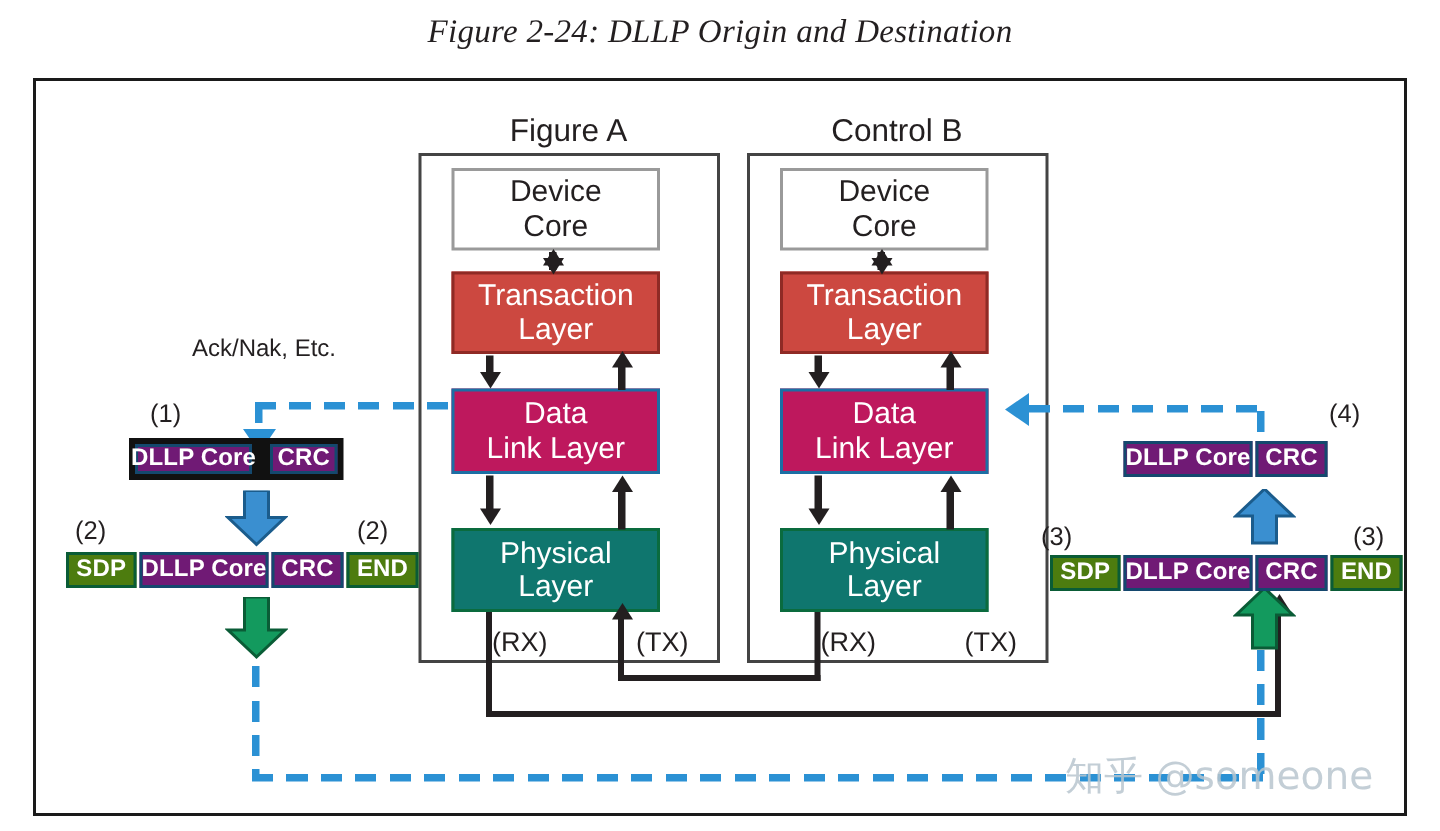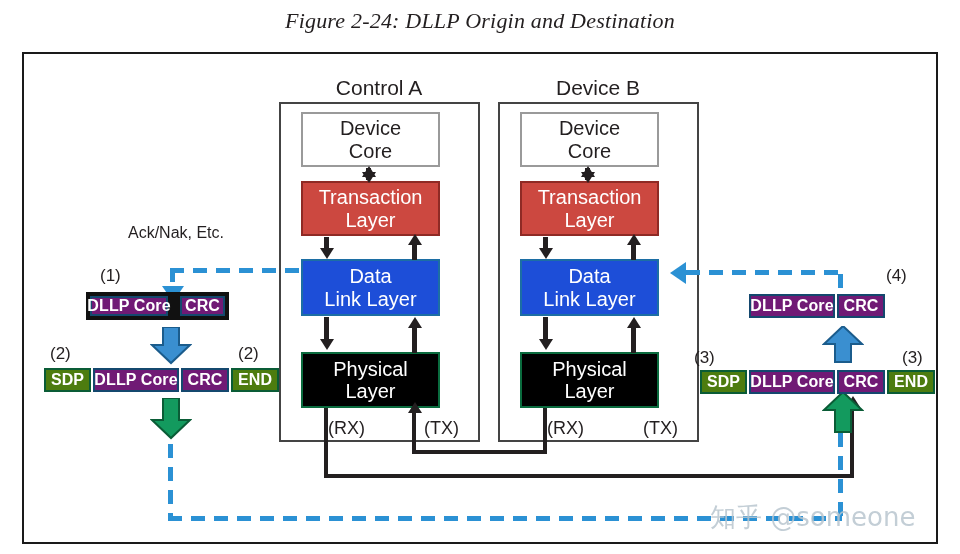--- a/index.html
+++ b/index.html
@@ -19,22 +19,22 @@
 
   
   .device-title{position:absolute;font-size:21px;color:#231f20;text-align:center;width:160px;}
   .device-box{position:absolute;border:2px solid #444;background:#fff;box-sizing:border-box;}
 
   .layer{position:absolute;box-sizing:border-box;display:flex;align-items:center;
          justify-content:center;text-align:center;line-height:1.12;
          font-size:20px;color:#ffffff;}
   .layer.core{background:#ffffff;color:#231f20;border:2px solid #9a9a9a;font-size:20px;}
   .layer.tx-l{background:#cc4840;border:2px solid #8f2a25;}
-  .layer.dll{background:#1d4ed8;border:2px solid #1c6ea4;}
-  .layer.phy{background:#000000;border:2px solid #0a6b3e;}
+  .layer.dll{background:#be185d;border:2px solid #1c6ea4;}
+  .layer.phy{background:#0f766e;border:2px solid #0a6b3e;}
 
   .rxtx{position:absolute;font-size:18px;color:#231f20;}
 
   
   .cell{position:absolute;box-sizing:border-box;display:flex;align-items:center;
         justify-content:center;font-size:16px;font-weight:bold;color:#fff;
         letter-spacing:.1px;white-space:nowrap;}
   .cell.blue{background:#701a75;border:2px solid #14486e;}
   .cell.green{background:#4d7c0f;border:2px solid #0a5c36;}
   .blackframe{position:absolute;background:#111111;box-sizing:border-box;}
@@ -63,21 +63,21 @@
   #watermark{position:absolute;left:710px;top:500px;font-size:26px;color:#b9c6cf;
      font-family:"DejaVu Sans",sans-serif;white-space:nowrap;opacity:.85;}
 </style>
 </head>
 <body>
 
 <div id="figure-title">Figure 2-24: DLLP Origin and Destination</div>
 
 <div id="diagram-frame"></div>
 
-<div class="device-title" style="left:299px;top:76px;">Control A</div>
+<div class="device-title" style="left:299px;top:76px;">Figure A</div>
 <div class="device-box" style="left:279px;top:102px;width:201px;height:340px;"></div>
 
 <div class="layer core" style="left:301px;top:112px;width:139px;height:55px;flex-direction:column;">
   <span>Device</span>
   <span>Core</span>
 </div>
 <div class="layer tx-l" style="left:301px;top:181px;width:139px;height:55px;flex-direction:column;">
   <span>Transaction</span>
   <span>Layer</span>
 </div>
@@ -100,21 +100,21 @@
 <div class="tri up-k" style="left:408px;top:234px;"></div>
 
 <div class="vline" style="left:324px;top:317px;width:5px;height:24px;"></div>
 <div class="tri down-k" style="left:320px;top:339px;"></div>
 <div class="vline" style="left:412px;top:323px;width:5px;height:30px;"></div>
 <div class="tri up-k" style="left:408px;top:317px;"></div>
 
 <div class="rxtx" style="left:328px;top:418px;">(RX)</div>
 <div class="rxtx" style="left:424px;top:418px;">(TX)</div>
 
-<div class="device-title" style="left:518px;top:76px;">Device B</div>
+<div class="device-title" style="left:518px;top:76px;">Control B</div>
 <div class="device-box" style="left:498px;top:102px;width:201px;height:340px;"></div>
 
 <div class="layer core" style="left:520px;top:112px;width:139px;height:55px;flex-direction:column;">
   <span>Device</span>
   <span>Core</span>
 </div>
 <div class="layer tx-l" style="left:520px;top:181px;width:139px;height:55px;flex-direction:column;">
   <span>Transaction</span>
   <span>Layer</span>
 </div>

